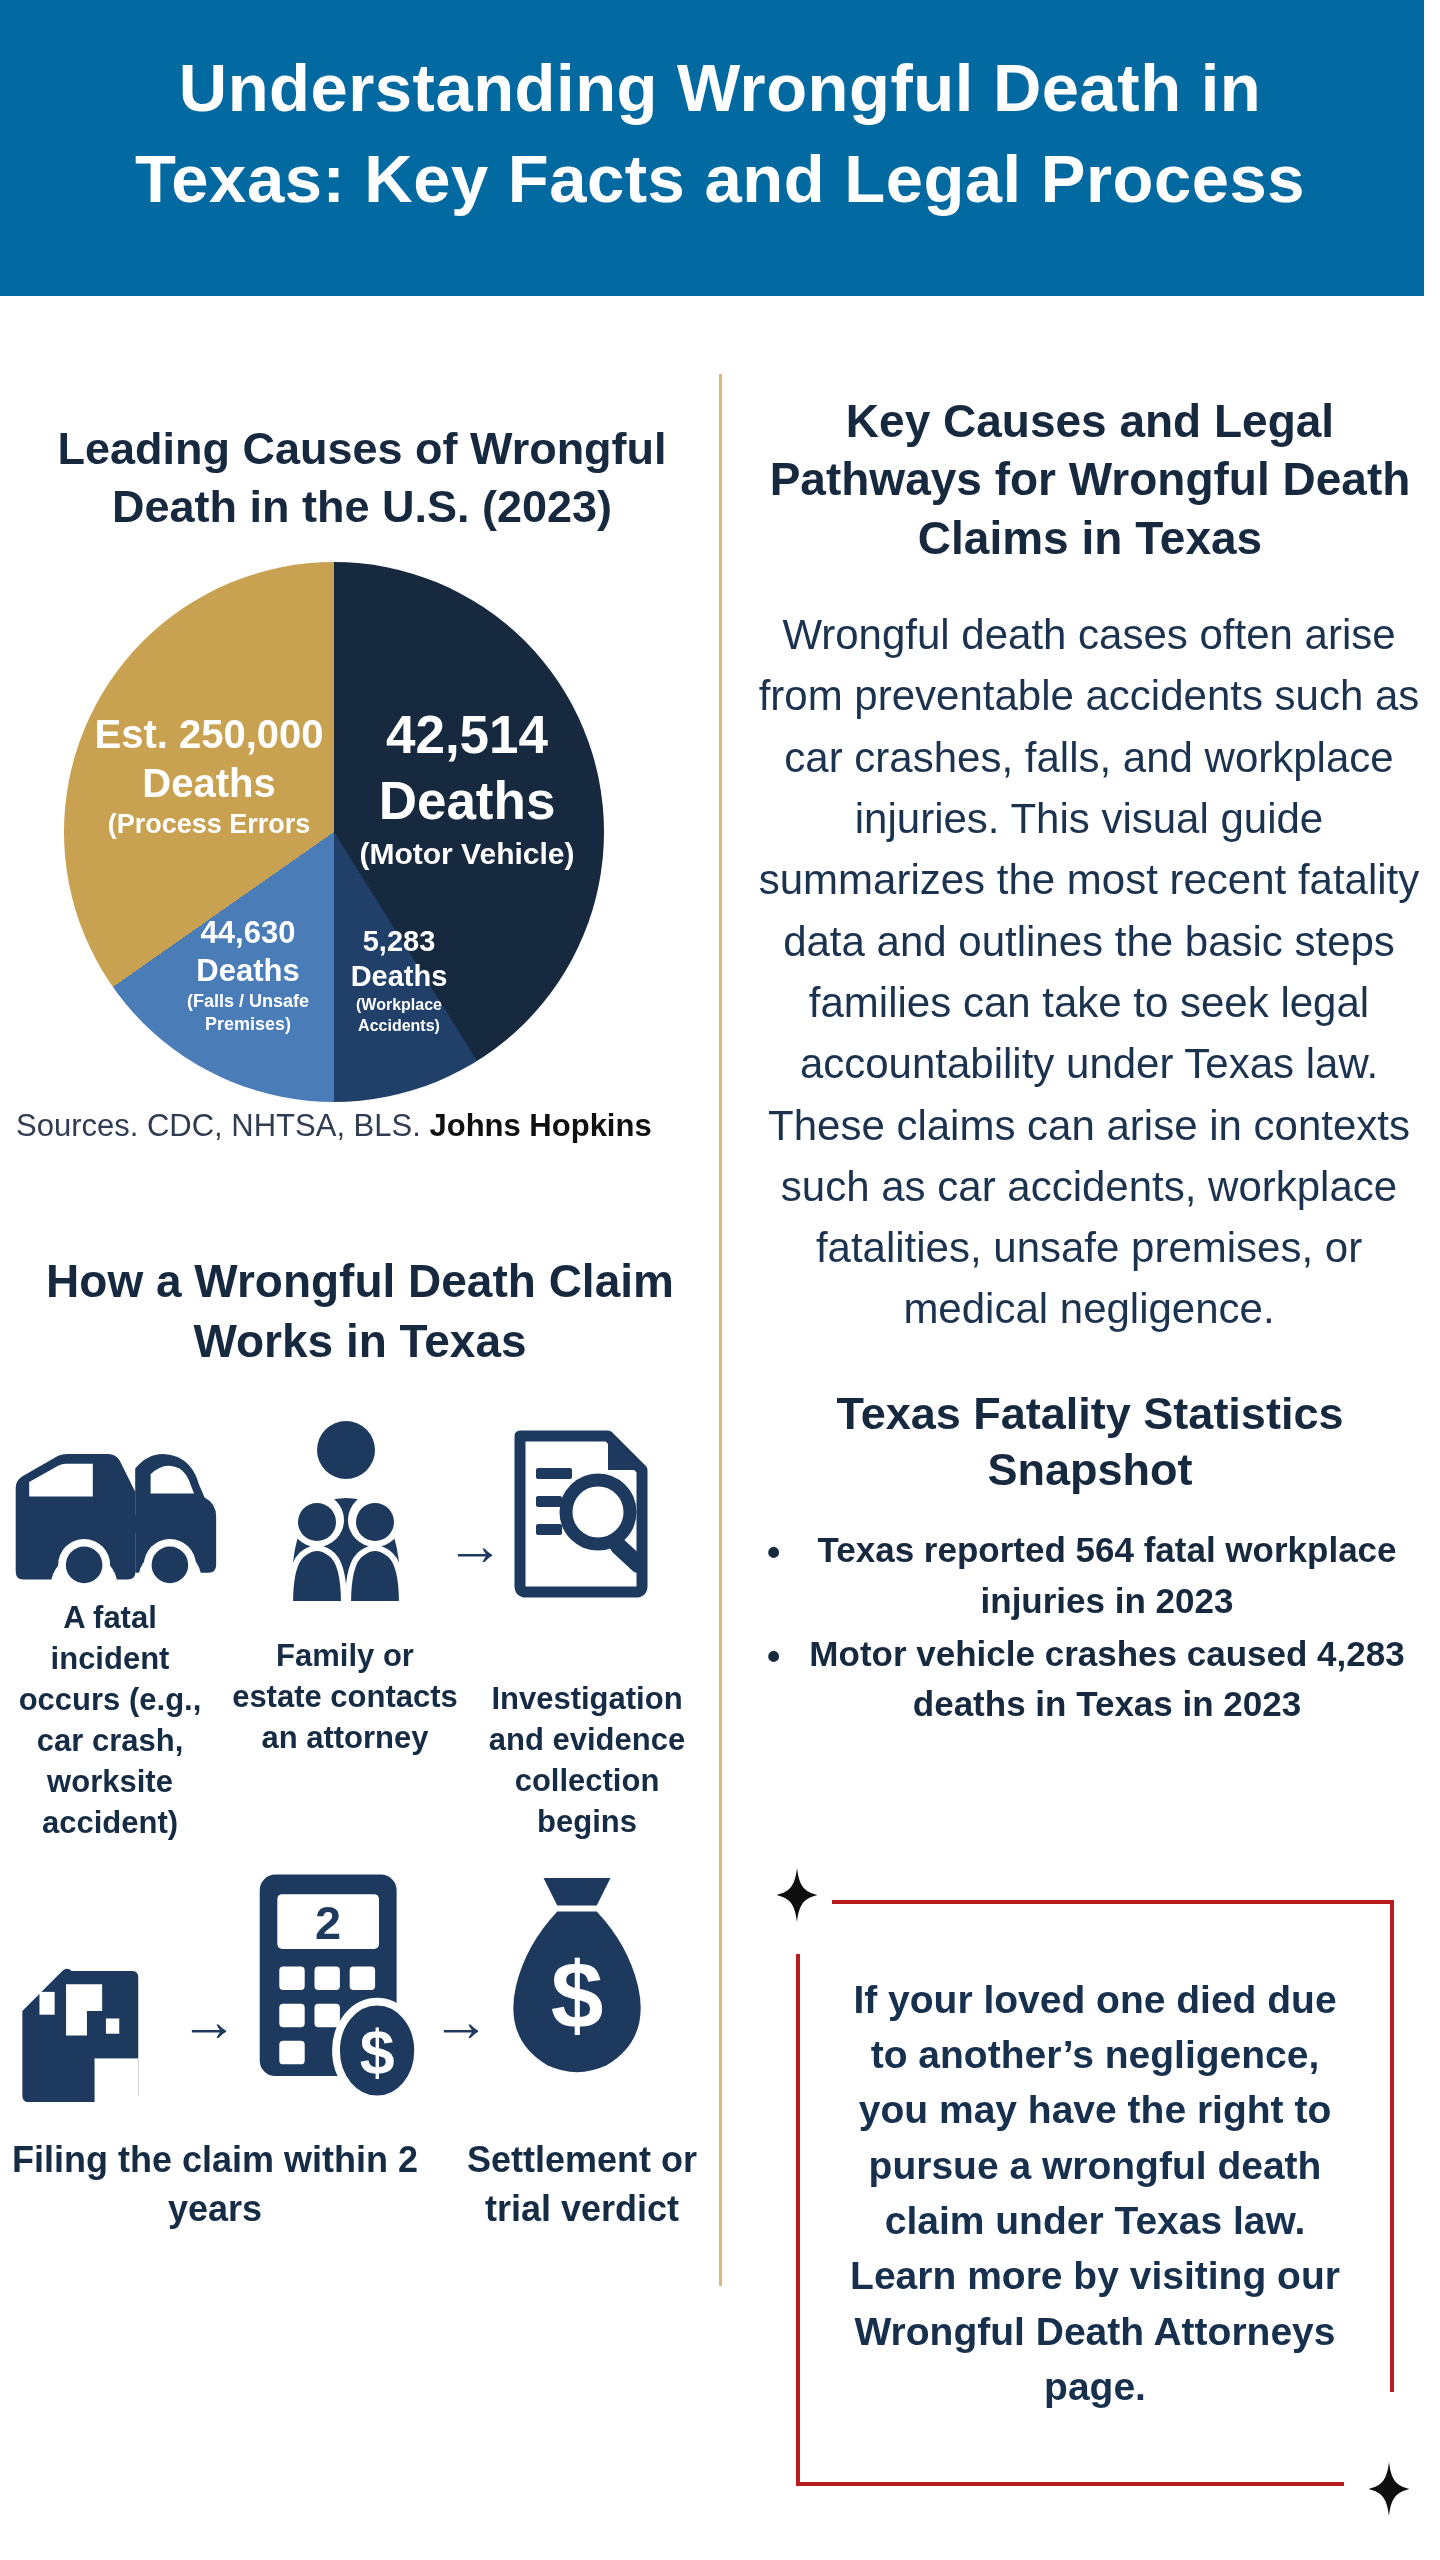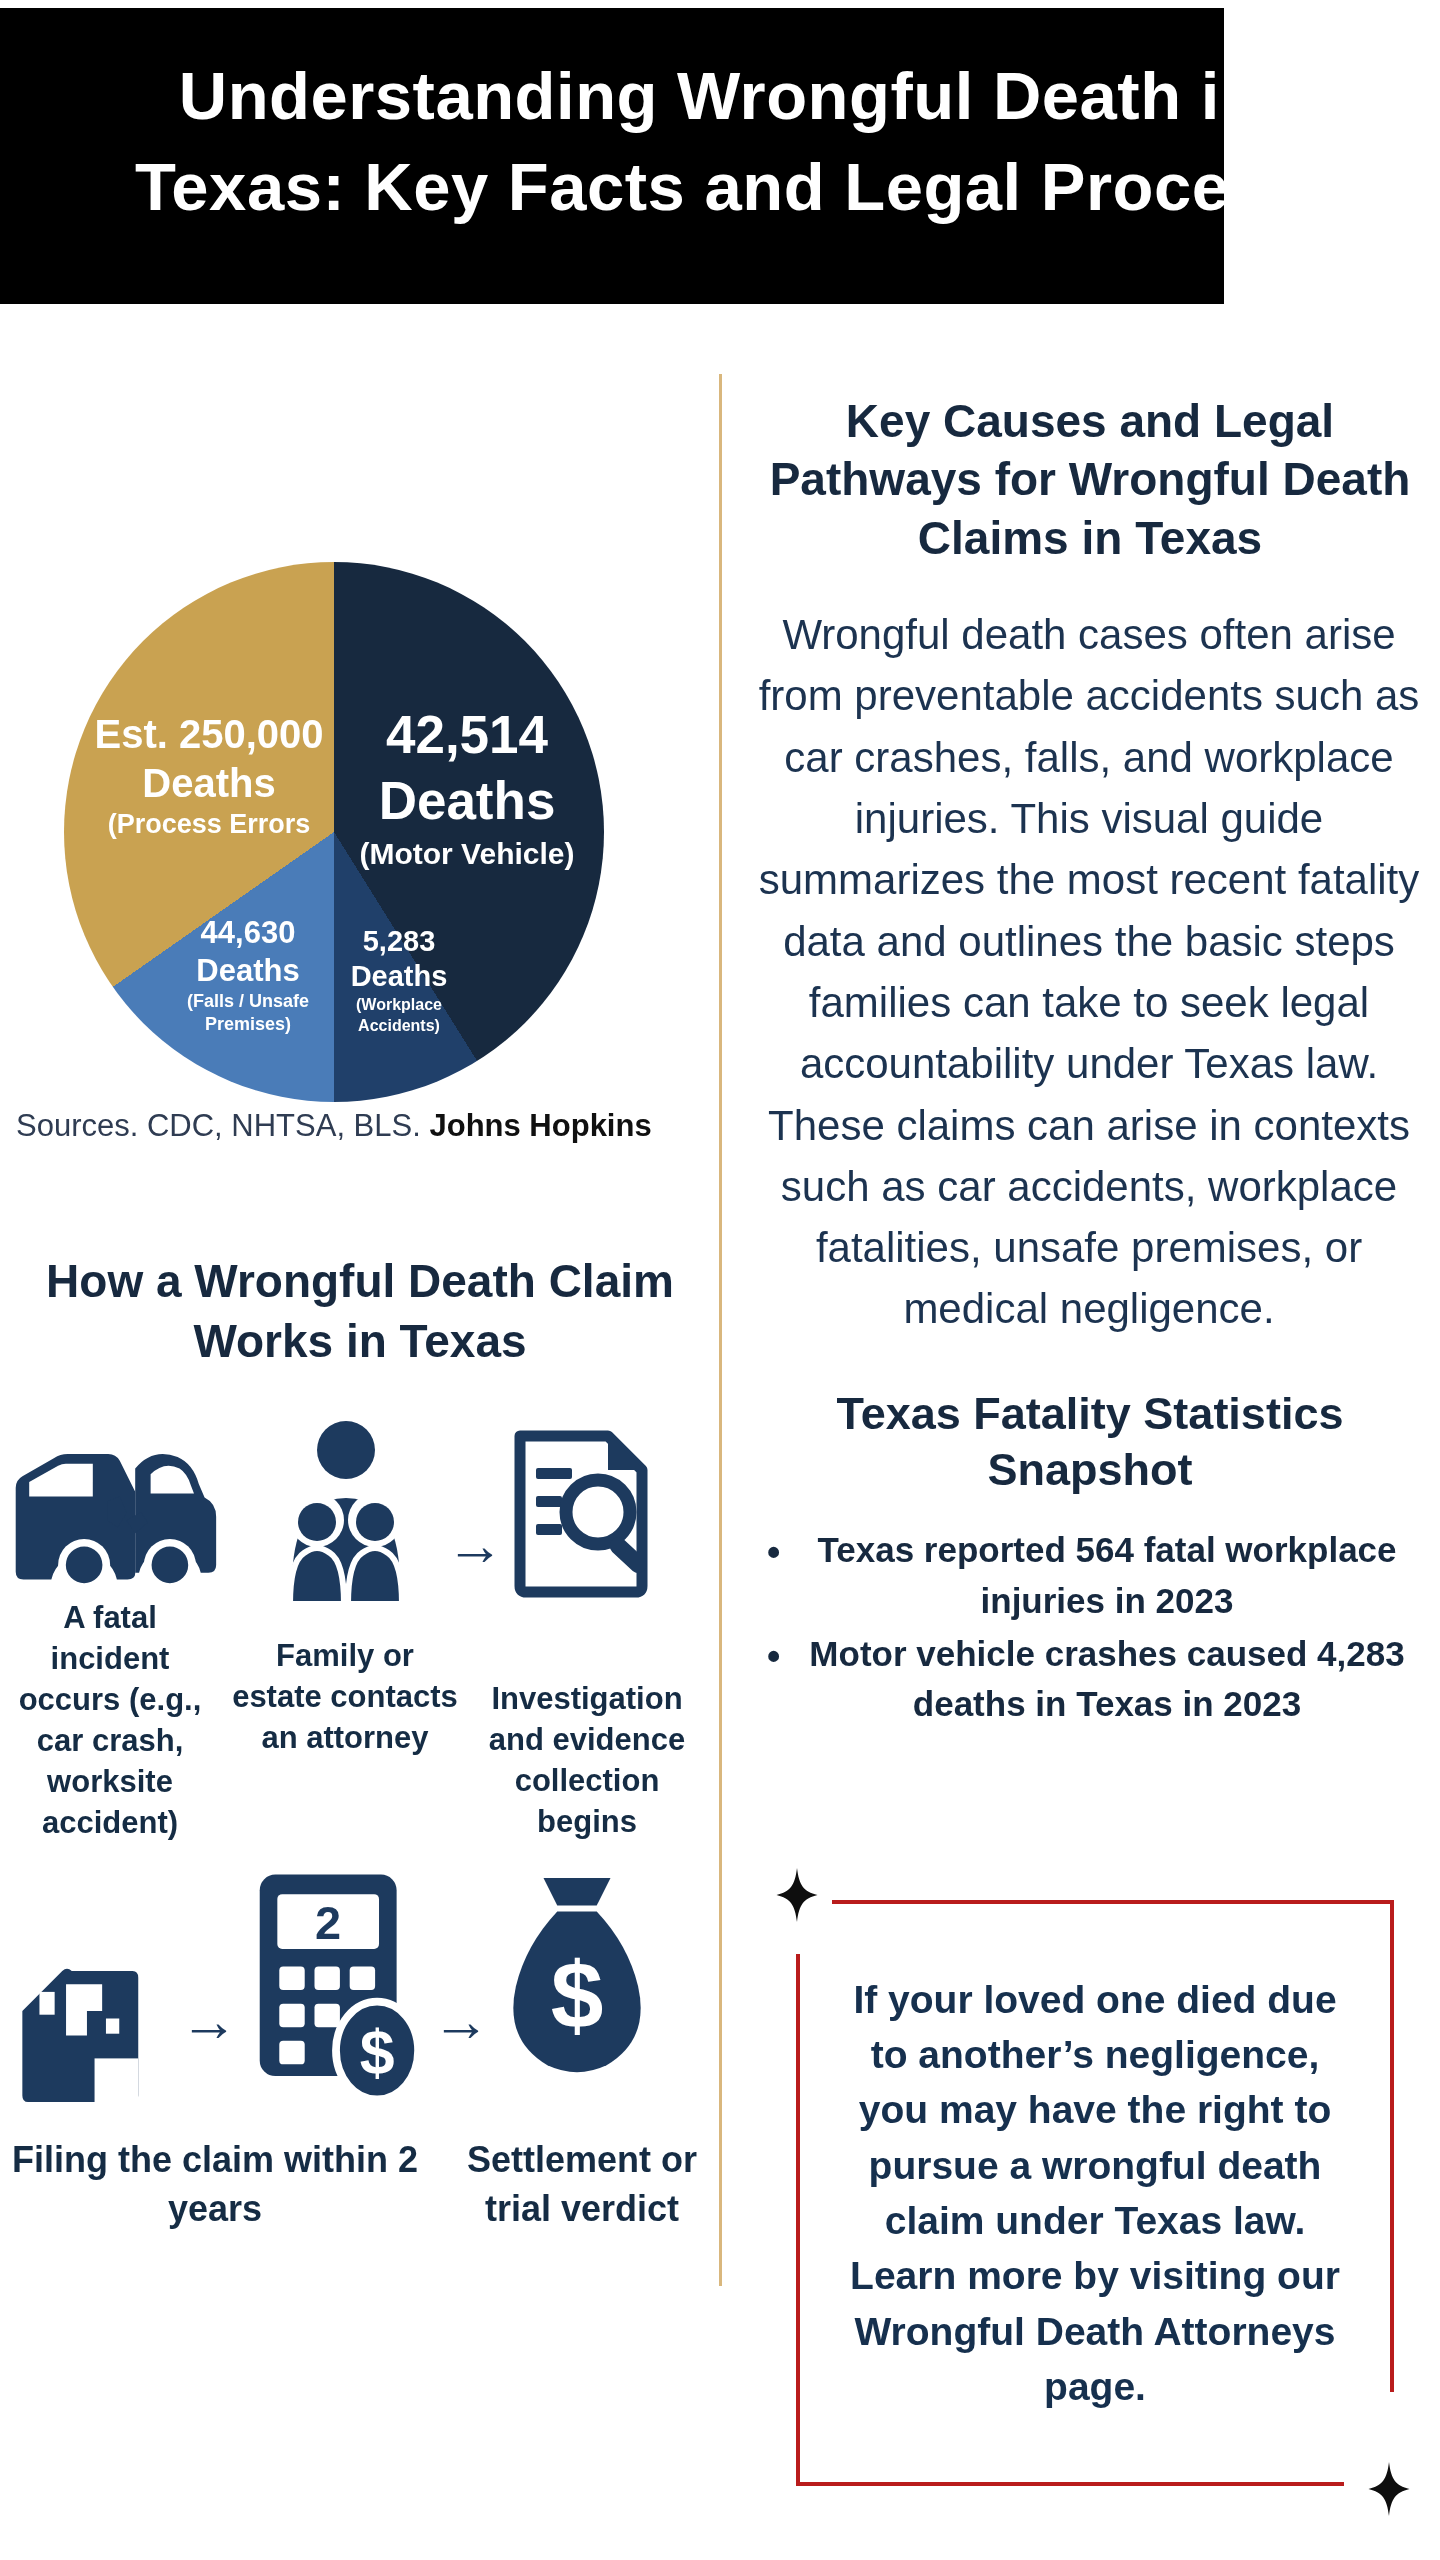--- a/index.html
+++ b/index.html
@@ -1,21 +1,21 @@
 <!DOCTYPE html>
 <html><head>
 <meta charset="utf-8">
 <style>
   html,body{margin:0;padding:0;background:#ffffff;}
   #canvas{position:relative;width:1440px;height:2560px;background:#ffffff;overflow:hidden;
           font-family:"Liberation Sans",sans-serif;}
   section{position:absolute;inset:0;}
 
   
-  #header{position:absolute;left:0;top:8px;width:1224px;height:296px;background:#000000;}
+  #header{position:absolute;left:0;top:0;width:1424px;height:296px;background:#0369a1;}
   #header h1{margin:0;padding-top:42px;width:1220px;margin-left:110px;text-align:center;
              color:#ffffff;font-size:67px;line-height:1.36;font-weight:bold;letter-spacing:.5px;}
 
   
   #divider{position:absolute;left:719px;top:374px;width:3px;height:1912px;background:#D9B77D;}
 
   h2.sec{position:absolute;margin:0;text-align:center;color:#17293F;font-weight:bold;}
 
   
   #chart-heading{left:14px;top:420px;width:696px;font-size:45px;line-height:1.28;}
@@ -77,20 +77,21 @@
 
 <div id="canvas">
 
   <header id="header">
     <h1>Understanding Wrongful Death in Texas: Key Facts and Legal Process</h1>
   </header>
 
   <div id="divider"></div>
 
   <section>
+    <h2 class="sec" id="chart-heading">Leading Causes of Wrongful Death in the U.S. (2023)</h2>
 
     <div id="pie" style="background: conic-gradient(rgb(23, 41, 63) 0deg, rgb(23, 41, 63) 148deg, rgb(32, 64, 106) 148deg, rgb(32, 64, 106) 180deg, rgb(74, 124, 184) 180deg, rgb(74, 124, 184) 235deg, rgb(201, 162, 81) 235deg, rgb(201, 162, 81) 360deg);">
       <div class="plabel pl-medical">
         <div>Est. 250,000</div>
         <div>Deaths</div>
         <div class="paren">(Process Errors</div>
       </div>
       <div class="plabel pl-motor">
         <div>42,514</div>
         <div>Deaths</div>

